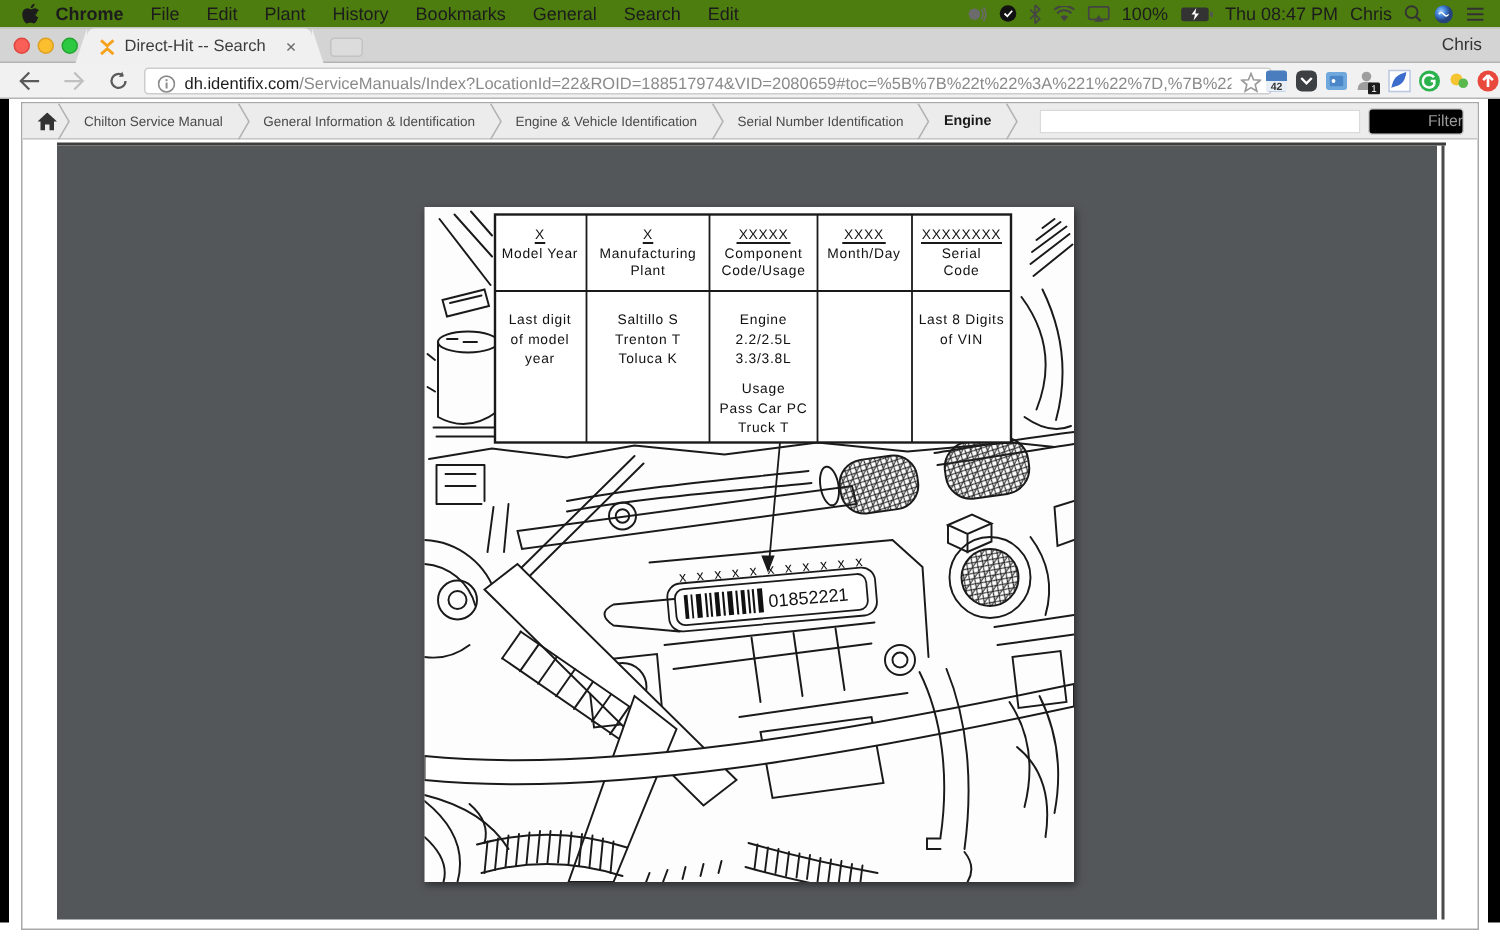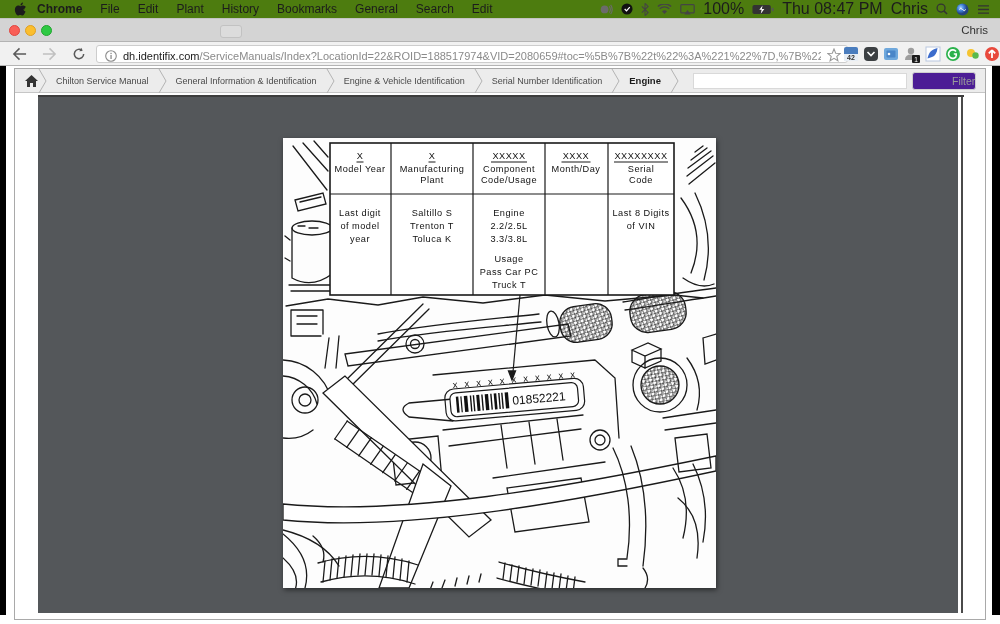--- a/index.html
+++ b/index.html
@@ -4,21 +4,21 @@
 <style>
 * { margin:0; padding:0; box-sizing:border-box; }
 html,body { width:1000px; height:624px; overflow:hidden; font-family:"Liberation Sans",sans-serif; background:#fff; }
 
 #menubar { position:absolute; left:0; top:0; width:1000px; height:19px; background:#4d7c0f; border-bottom:1px solid #c3c3c3; display:flex; align-items:center; font-size:12px; color:#1c1c1c; }
 #menubar .apple { margin-left:14px; }
 #menubar .mitem { margin-left:18px; }
 #menubar .mitem.bold { font-weight:bold; margin-left:11px; }
 #menubar .right { margin-left:auto; display:flex; align-items:center; }
 #menubar .right > * { margin-right:8px; }
-#menubar .stxt { font-size:16px; }
+#menubar .stxt { font-size:12px; }
 
 #tabbar { position:absolute; left:0; top:19px; width:1000px; height:23px; background:#d4d4d4; border-bottom:1px solid #b3b3b3; }
 .tl { position:absolute; top:5.5px; width:11px; height:11px; border-radius:50%; }
 .tab { position:absolute; left:58px; top:0px; width:150px; height:24px; background:#f0f0f0; border-radius:5px 5px 0 0; display:flex; align-items:center; padding:0 8px; z-index:2; }
 .tab:before { content:""; position:absolute; left:-8px; bottom:0; border-left:8px solid transparent; border-bottom:24px solid #f0f0f0; }
 .tab:after { content:""; position:absolute; right:-8px; bottom:0; border-right:8px solid transparent; border-bottom:24px solid #f0f0f0; }
 .tab .title { font-size:11px; color:#3c3c3c; margin-left:6px; white-space:nowrap; overflow:hidden; flex:1; }
 .tab .close { color:#666; font-size:12px; width:12px; text-align:center; }
 .newtab { position:absolute; left:220px; top:6px; width:22px; height:13px; background:#dcdcdc; border-radius:3px; border:1px solid #c2c2c2; }
 #tabbar .profile { position:absolute; right:12px; top:5px; font-size:11.5px; color:#333; }
@@ -33,21 +33,21 @@
 .ext { position:absolute; top:4px; width:16px; height:16px; }
 
 #page { position:absolute; left:0; top:66px; width:1000px; height:558px; background:#fff;border-radius:13px; }
 .blackstrip { position:absolute; top:0; height:549px; background:#000; }
 #container { position:absolute; left:14px; top:2px; width:972px; height:552px; border:1px solid #a9a9a9; background:#fff; }
 #crumbbar { position:absolute; left:0; top:0; width:970px; height:24px; background:#ececec; border-bottom:1px solid #c6c6c6; display:flex; align-items:center; }
 #crumbbar .crumb { font-size:9px; color:#4a4a4a; padding:0 9px; white-space:nowrap; }
 #crumbbar .crumb.current { font-weight:bold; color:#1a1a1a; font-size:9.5px; }
 #crumbbar svg.sep { flex:none; }
 #filterinput { position:absolute; left:678px; top:4px; width:214px; height:16px; border:1px solid #d9d9d9; background:#fff; font-size:10px; padding:0 4px; }
-#filterbtn { position:absolute; left:897px; top:3px; width:64px; height:18px; background:#4c1d95; border:1px solid #cecece; border-radius:3px; font-size:10.5px; color:#9a9a9a; text-align:center; line-height:16px;padding-left:39px; }
+#filterbtn { position:absolute; left:897px; top:3px; width:64px; height:18px; background:#000000; border:1px solid #cecece; border-radius:3px; font-size:10.5px; color:#9a9a9a; text-align:center; line-height:16px;padding-left:39px; }
 #viewerTopline { position:absolute; left:23px; top:26px; width:926px; height:2px; background:#3d3d3d; }
 #viewer { position:absolute; left:23px; top:28px; width:920px; height:516px; background:#54575a; }
 #viewerScroll { position:absolute; left:946px; top:28px; width:2px; height:516px; background:#4a4a4a; }
 #engineimg { position:absolute; left:268px; top:69px; width:433px; height:450px; background:#fdfdfd; box-shadow:1px 2px 5px rgba(0,0,0,0.5); }
 text { font-family:"Liberation Sans",sans-serif; }
 </style>
 </head>
 <body>
 
 <div id="menubar">
@@ -109,20 +109,27 @@
     <svg width="13" height="11" viewBox="0 0 14 12" style="margin-right:10px;">
         <path d="M1 2 H13 M1 6 H13 M1 10 H13" stroke="#333" stroke-width="1.5"></path>
       </svg>
   </div>
 </div>
 
 <div id="tabbar">
   <div class="tl" style="left:9px; background:#f95f57; border:1px solid #e04640;"></div>
   <div class="tl" style="left:25px; background:#fbbe2e; border:1px solid #dfa023;"></div>
   <div class="tl" style="left:41px; background:#2ec943; border:1px solid #22a52f;"></div>
+  <div class="tab">
+    <svg width="11" height="11" viewBox="0 0 12 12">
+        <path d="M1.5 1 L6 5 L10.5 1 M1.5 11 L6 7 L10.5 11" stroke="#f6a21d" stroke-width="2" fill="none"></path>
+      </svg>
+    <span class="title">Direct-Hit -- Search</span>
+    <span class="close">×</span>
+  </div>
   <div class="newtab"></div>
   <span class="profile">Chris</span>
 </div>
 
 <div id="toolbar">
   <svg class="navbtn" style="left:12px; top:5px;" width="15" height="14" viewBox="0 0 16 14">
       <path d="M8 1 L2 7 L8 13 M2 7 H15" stroke="#5a5a5a" stroke-width="1.6" fill="none"></path>
     </svg>
   <svg class="navbtn" style="left:42px; top:5px;" width="15" height="14" viewBox="0 0 16 14">
       <path d="M8 1 L14 7 L8 13 M1 7 H14" stroke="#c0c0c0" stroke-width="1.6" fill="none"></path>

